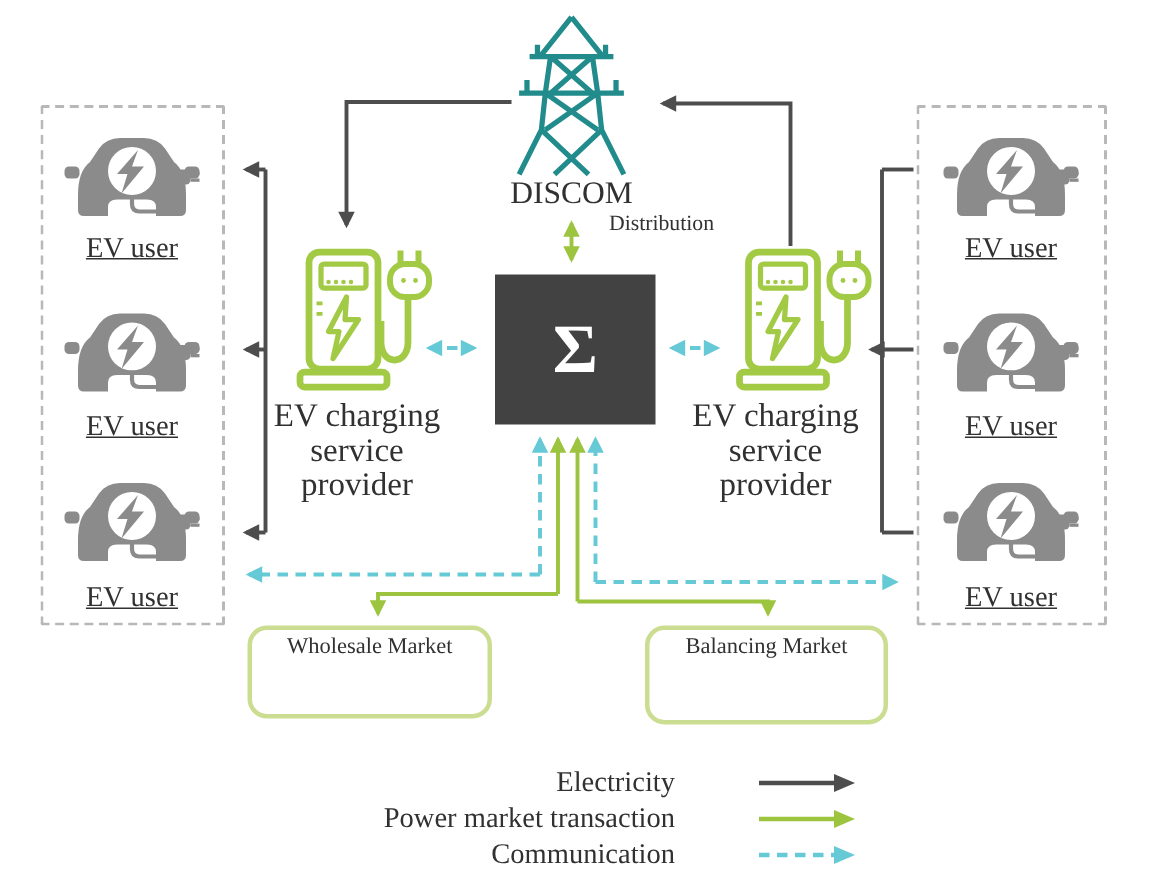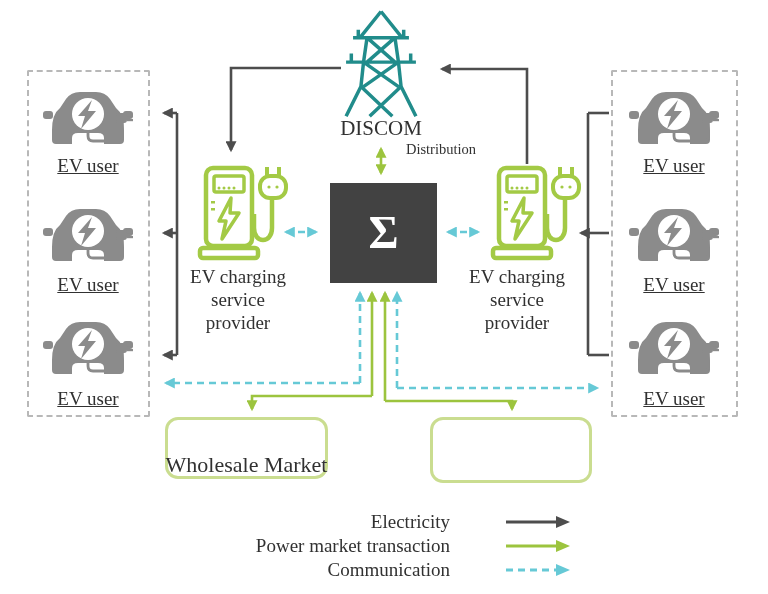--- a/index.html
+++ b/index.html
@@ -24,30 +24,30 @@
   .s-cyan{stroke:var(--communication);stroke-width:2.6;fill:none;stroke-dasharray:7 5;}
   .s-green{stroke:var(--power-market);stroke-width:2.6;fill:none;}
   .f-dark{fill:var(--electricity);}
   .f-cyan{fill:var(--communication);}
   .f-green{fill:var(--power-market);}
   .dashed-box{border:2px dashed var(--dashed-box-border);border-radius:2px;background:transparent;}
   .car{color:var(--car-gray);}
   .station{color:var(--provider-green);}
   .tower{color:var(--discom-teal);}
   .ev-label{width:120px;text-align:center;font-size:19px;text-decoration:underline;}
-  .node-label{text-align:center;font-size:19px;line-height:23px;}
+  .node-label{text-align:center;font-size:22px;line-height:23px;}
   .discom-label{width:120px;text-align:center;font-size:21px;}
   .dist-note{width:112px;text-align:center;font-size:14.5px;line-height:17px;white-space:nowrap;}
   .aggregator{background:var(--aggregator-bg);color:#fff;display:flex;flex-direction:column;
               align-items:center;justify-content:center;}
   .agg-sigma{font-size:46px;font-weight:bold;line-height:48px;}
   .agg-label{font-size:19.5px;margin-top:3px;}
   .market-box{background:#fff;border:3px solid var(--market-border);border-radius:13px;
-              display:flex;flex-direction:column;align-items:center;justify-content:flex-end;
-              font-size:22px;line-height:23px;text-align:center;}
+              display:flex;flex-direction:column;align-items:center;justify-content:flex-start;
+              font-size:15px;line-height:23px;text-align:center;}
   .legend{display:flex;flex-direction:column;gap:3px;}
   .legend-row{display:flex;align-items:center;height:21px;gap:43px;}
   .legend-label{width:212px;text-align:right;font-size:19px;margin-right:13px;}
 </style>
 </head>
 <body>
 
 <svg width="0" height="0" style="position:absolute" aria-hidden="true">
   <defs>
     <symbol id="car-icon" viewBox="0 0 100 68">
@@ -193,20 +193,21 @@
   </div>
 
   <div class="aggregator abs" style="left:330px;top:183px;width:107px;height:100px;">
     <div class="agg-sigma">Σ</div>
   </div>
 
   <div class="market-box abs" style="left:165px;top:417px;width:157px;height:56px;">
     <div class="t">Wholesale Market</div>
   </div>
   <div class="market-box abs" style="left:430px;top:417px;width:156px;height:60px;">
+    <div class="t">Balancing Market</div>
   </div>
 
   <div class="legend abs" style="left:238px;top:511px;">
     <div class="legend-row">
       <div class="legend-label t">Electricity</div>
       <svg width="64" height="16">
         <line x1="0" y1="8" x2="51" y2="8" class="s-dark" style="stroke-width:3"></line>
         <polygon points="50,2 64,8 50,14" class="f-dark"></polygon>
       </svg>
     </div>

